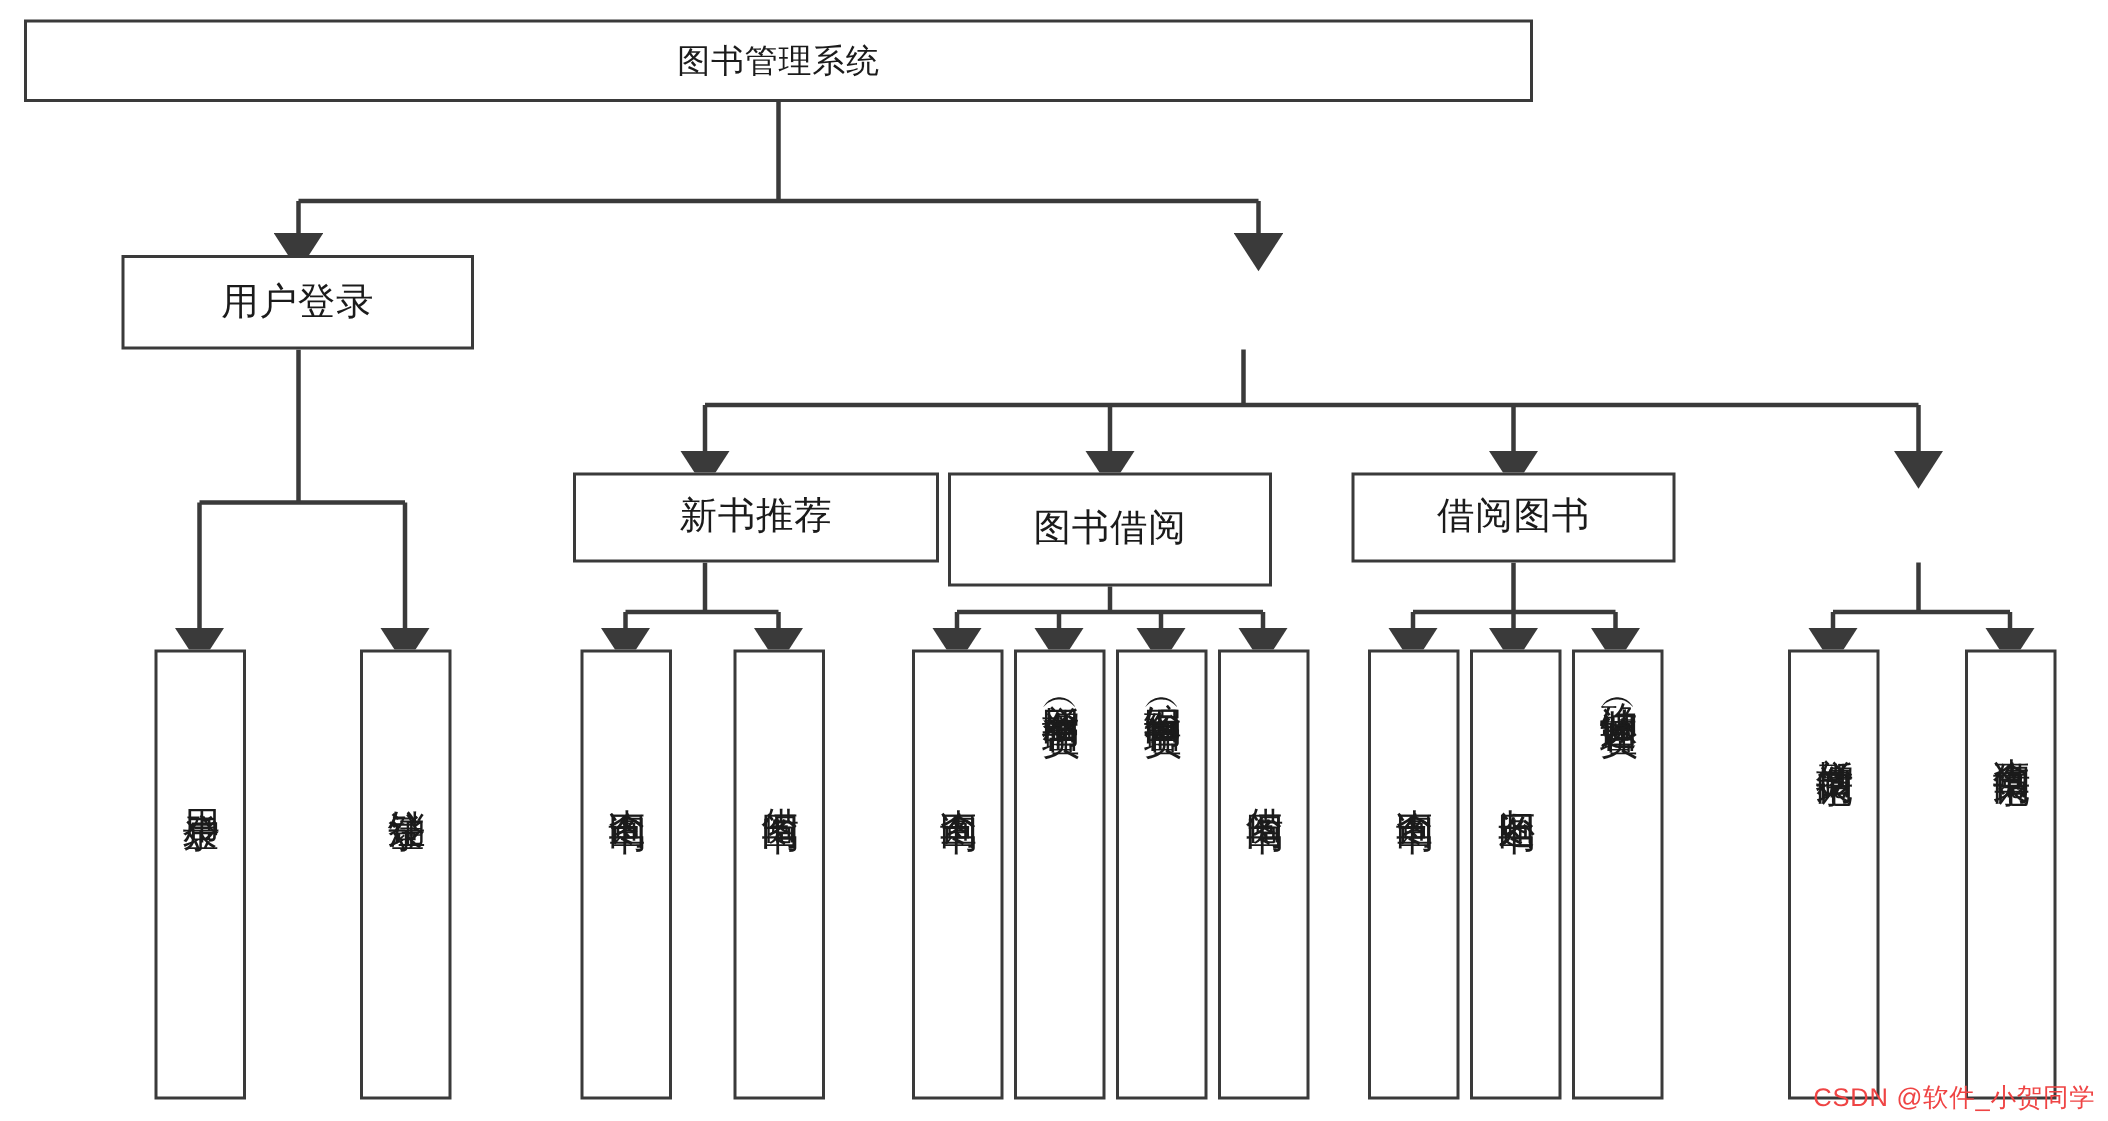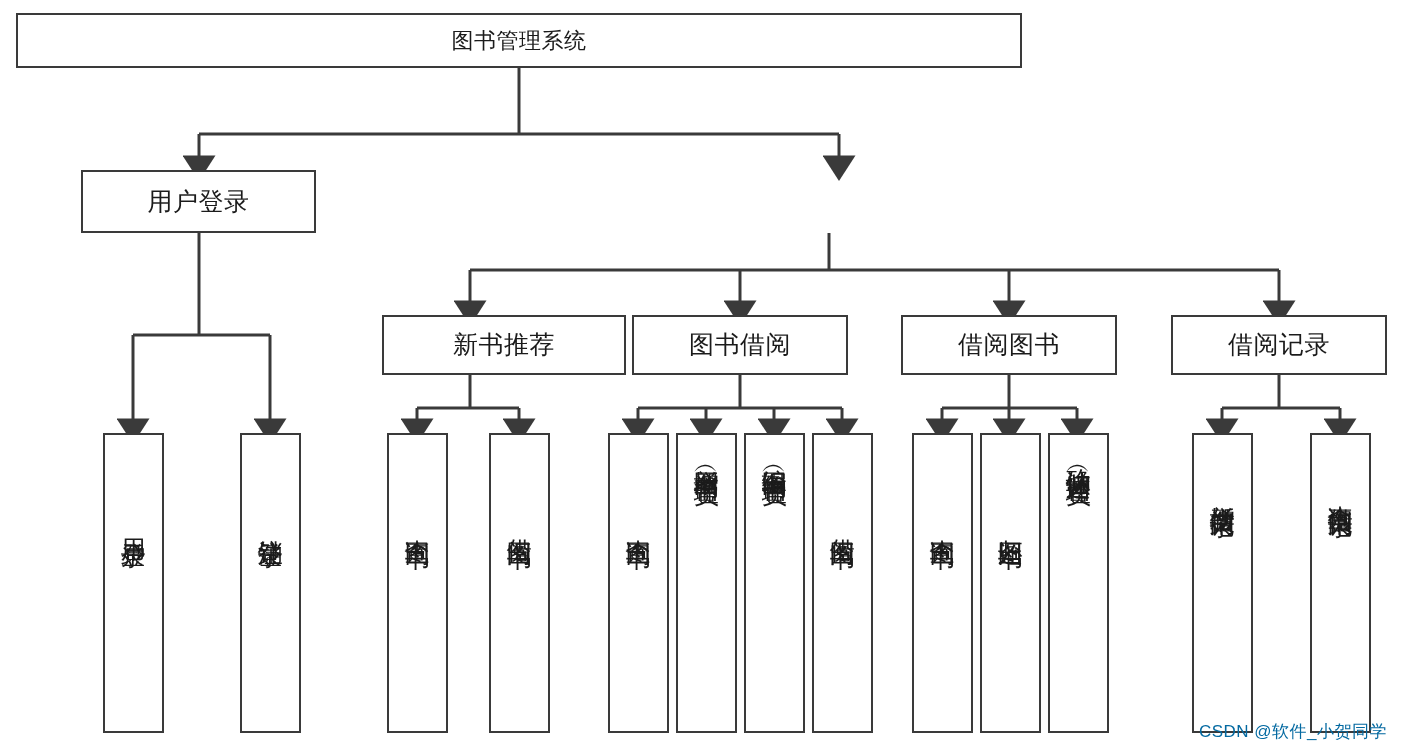--- a/index.html
+++ b/index.html
@@ -68,24 +68,24 @@
     margin-top: 74px;
   }
   .node.vertical.tall .node-label {
     margin-top: 4px;
   }
   .node.vertical.midlow .node-label {
     margin-top: 40px;
   }
   #watermark {
     position: absolute;
-    right: 18px;
+    right: 8px;
     bottom: 4px;
     font-size: 17px;
-    color: #0369a1;
+    color: #ef4444;
     letter-spacing: 0.5px;
     z-index: 5;
     white-space: nowrap;
   }
 </style>
 </head>
 <body>
 
 <div id="diagram-root">
 
@@ -146,31 +146,28 @@
 
   <div class="node horizontal" style="left:81px; top:170px; width:235px; height:63px;">
     <span class="node-label">用户登录</span>
   </div>
 
 
   <div class="node horizontal" style="left:362px; top:315px; width:244px; height:60px;margin-left:20px;">
     <span class="node-label">新书推荐</span>
   </div>
 
-  <div class="node horizontal" style="left:632px; top:315px; width:216px; height:60px;">
+  <div class="node horizontal" style="left:632px; top:315px; width:216px; height:76px;">
     <span class="node-label">图书借阅</span>
   </div>
 
   <div class="node horizontal" style="left:901px; top:315px; width:216px; height:60px;">
     <span class="node-label">借阅图书</span>
   </div>
 
-  <div class="node horizontal" style="left:1171px; top:315px; width:216px; height:60px;">
-    <span class="node-label">借阅记录</span>
-  </div>
 
   <div class="node vertical mid" style="left:103px; top:433px; width:61px; height:300px;">
     <span class="node-label">用户登录</span>
   </div>
 
   <div class="node vertical mid" style="left:240px; top:433px; width:61px; height:300px;">
     <span class="node-label">注销登录</span>
   </div>
 
   <div class="node vertical mid" style="left:387px; top:433px; width:61px; height:300px;">

